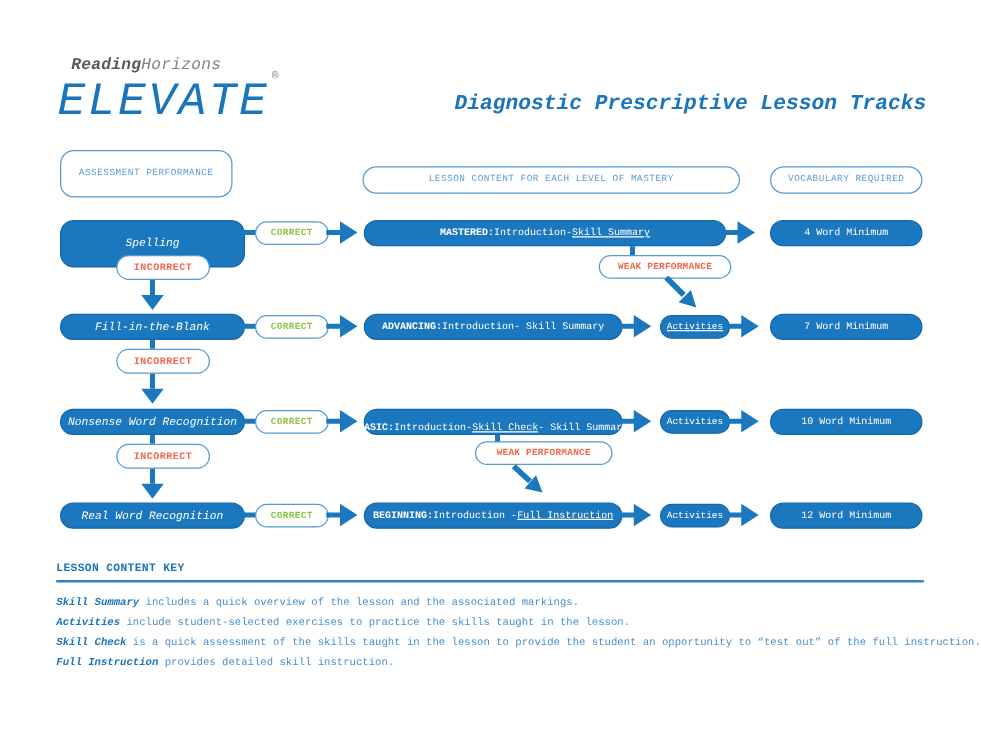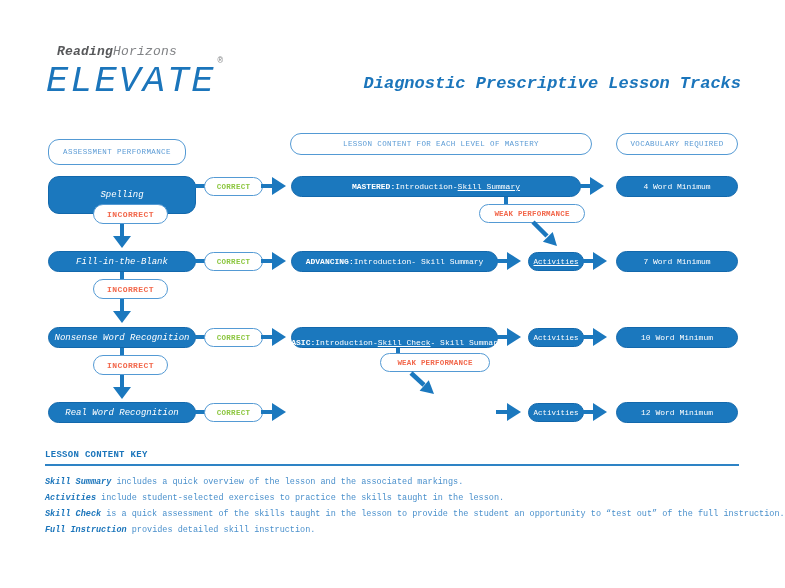--- a/index.html
+++ b/index.html
@@ -47,21 +47,21 @@
 </head>
 <body>
 
 <div class="page">
 
   <div class="brand-name"><span class="b">Reading</span><span>Horizons</span></div>
   <div class="product-logo"><span>ELEVATE</span><span class="reg">®</span></div>
 
   <div class="page-title">Diagnostic Prescriptive Lesson Tracks</div>
 
-  <div class="pill outline hdr" style="left:48px; top:139px; width:138px; height:26px;">ASSESSMENT PERFORMANCE</div>
+  <div class="pill outline hdr" style="left:48px; top:120px; width:138px; height:38px;">ASSESSMENT PERFORMANCE</div>
   <div class="pill outline hdr" style="left:290px; top:133px; width:302px; height:22px;">LESSON CONTENT FOR EACH LEVEL OF MASTERY</div>
   <div class="pill outline hdr" style="left:616px; top:133px; width:122px; height:22px;">VOCABULARY REQUIRED</div>
 
   <div class="pill solid track" style="left:48px; top:176px; width:148px; height:38px;">Spelling</div>
   <div class="stem" style="left:193px; top:184px; width:12px; height:4px;"></div>
   <div class="pill outline correct" style="left:204px; top:177px; width:59px; height:19px;">CORRECT</div>
   <div class="stem" style="left:261px; top:184px; width:12px; height:4px;"></div>
   <div class="tri-r" style="left:272px; top:177px;"></div>
   <div class="pill solid level" style="left:291px; top:176px; width:290px; height:21px;">
       <span class="bold">MASTERED:</span>
@@ -136,20 +136,26 @@
   <svg class="arrow-svg" style="left:400px; top:370px;" width="44" height="28" viewBox="0 0 44 28">
     <line x1="11" y1="3" x2="24" y2="15" stroke="#1B78BE" stroke-width="4.5"></line>
     <polygon points="34,24 19.6,20.8 28.8,10.2" fill="#1B78BE"></polygon>
   </svg>
 
   <div class="pill solid track" style="left:48px; top:402px; width:148px; height:21px;">Real Word Recognition</div>
   <div class="stem" style="left:193px; top:410px; width:12px; height:4px;"></div>
   <div class="pill outline correct" style="left:204px; top:403px; width:59px; height:19px;">CORRECT</div>
   <div class="stem" style="left:261px; top:410px; width:12px; height:4px;"></div>
   <div class="tri-r" style="left:272px; top:403px;"></div>
+  <div class="pill solid level" style="left:291px; top:402px; width:207px; height:21px;">
+      <span class="bold">BEGINNING:</span>
+      <span> Introduction - </span>
+      <span class="link">Full Instruction</span>
+      <span></span>
+    </div>
   <div class="stem" style="left:496px; top:410px; width:12px; height:4px;"></div>
   <div class="tri-r" style="left:507px; top:403px;"></div>
   <div class="pill solid activities" style="left:528px; top:403px; width:56px; height:19px;">Activities</div>
   <div class="stem" style="left:582px; top:410px; width:12px; height:4px;"></div>
   <div class="tri-r" style="left:593px; top:403px;"></div>
   <div class="pill solid vocab" style="left:616px; top:402px; width:122px; height:21px;">12 Word Minimum</div>
 
   <div class="key-title">LESSON CONTENT KEY</div>
   <div class="key-rule"></div>
   <div class="key-item" style="top:477px;"><span class="key-term">Skill Summary</span><span> includes a quick overview of the lesson and the associated markings.</span></div>

